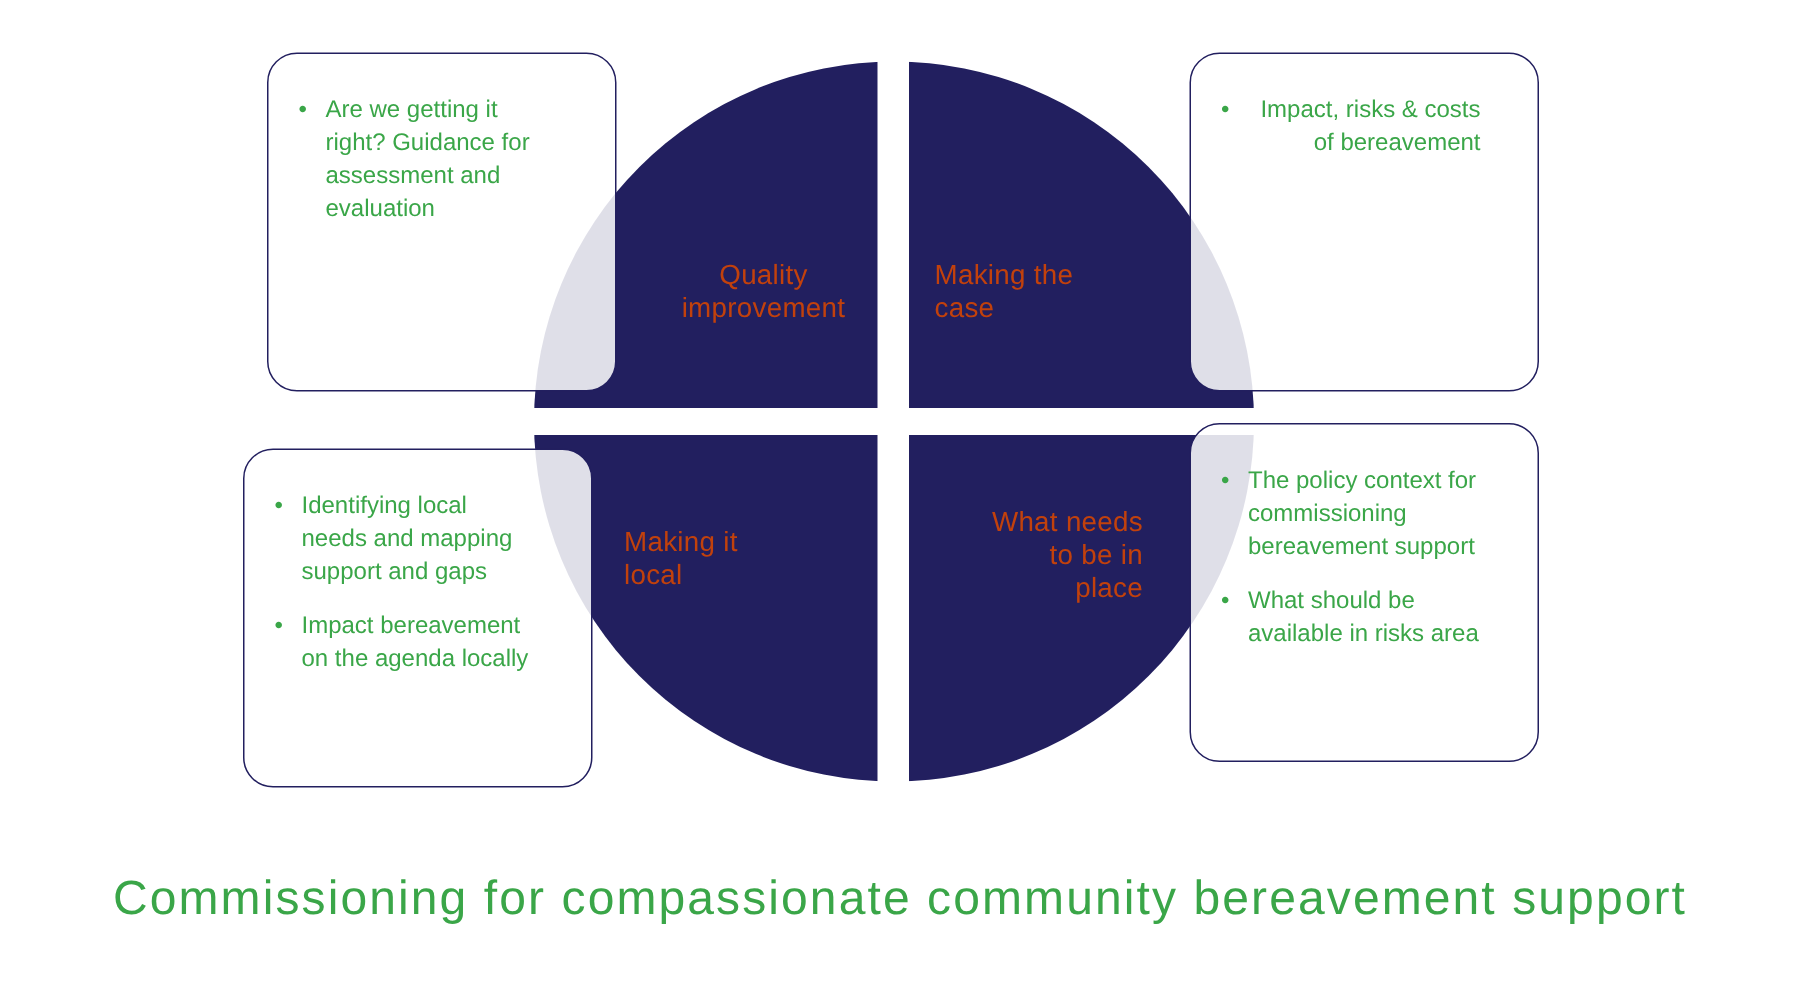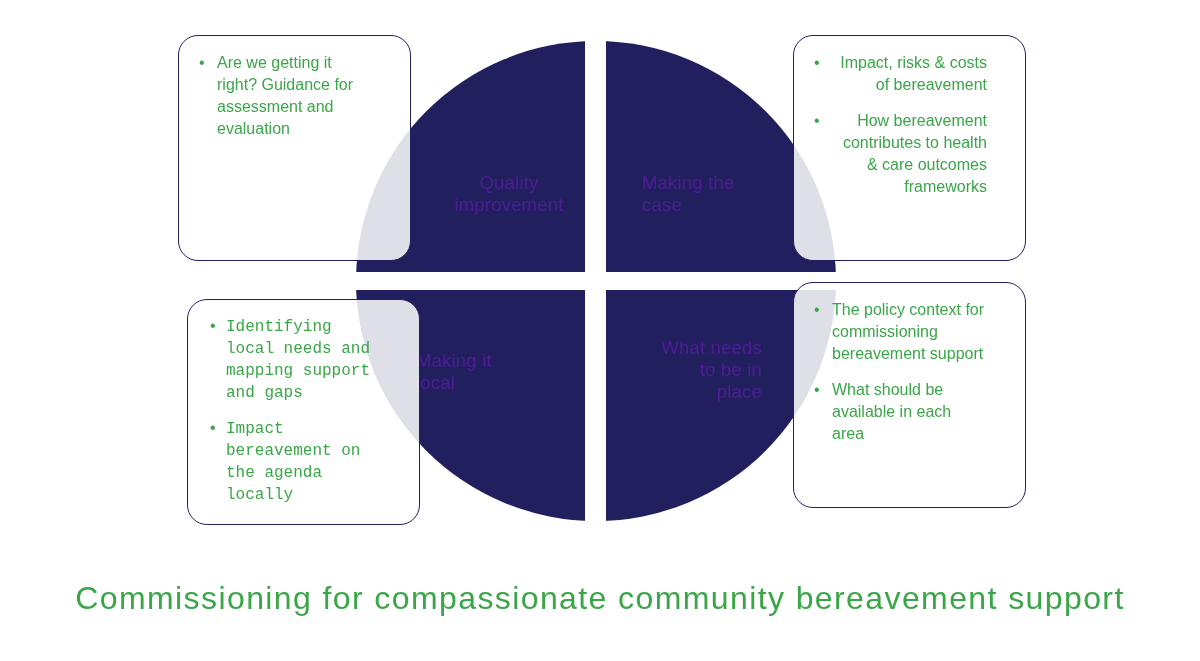--- a/index.html
+++ b/index.html
@@ -32,43 +32,43 @@
   }
   .bar-h{
     position:absolute;
     left:340px; top:272px;
     width:512px; height:18px;
     background:#ffffff;
   }
   
   .qlabel{
     position:absolute;
-    color:#4c1d95;
+    color:#c2410c;
     font-size:18.5px;
     line-height:22px;
     letter-spacing:0.2px;
     white-space:pre-line;
   }
   .qlabel.tl{left:419px; top:172px; width:180px; text-align:center;}
-  .qlabel.tr{left:642px; top:172px; width:150px; text-align:left;}
+  .qlabel.tr{left:623px; top:172px; width:150px; text-align:left;}
   .qlabel.bl{left:416px; top:350px; width:180px; text-align:left;}
   .qlabel.br{left:612px; top:337px; width:150px; text-align:right;}
   
   .box{
     position:absolute;
     width:233px; height:226px;
     box-sizing:border-box;
     background:rgba(255,255,255,0.86);
     border:1.5px solid var(--navy);
     border-radius:20px;
-    padding:16px 12px 12px 16px;
+    padding:27px 12px 12px 16px;
   }
   .box.tl-box{left:178px; top:35px;}
   .box.tr-box{left:793px; top:35px;text-align:right;}
-  .box.bl-box{left:187px; top:299px;font-family:Liberation Mono, monospace;}
+  .box.bl-box{left:162px; top:299px;}
   .box.br-box{left:793px; top:282px;}
   .box ul{
     margin:0; padding:0;
     list-style:none;
   }
   .box li{
     position:relative;
     padding-left:22px;
     padding-right:26px;
     margin-bottom:14px;
@@ -117,33 +117,32 @@
 
   <div class="box tl-box">
     <ul>
       <li>Are we getting it right? Guidance for assessment and evaluation</li>
     </ul>
   </div>
 
   <div class="box tr-box">
     <ul>
       <li>Impact, risks &amp; costs of bereavement</li>
-      <li>How bereavement contributes to health &amp; care outcomes frameworks</li>
     </ul>
   </div>
 
   <div class="box bl-box">
     <ul>
       <li>Identifying local needs and mapping support and gaps</li>
       <li>Impact bereavement on the agenda locally</li>
     </ul>
   </div>
 
   <div class="box br-box">
     <ul>
       <li>The policy context for commissioning bereavement support</li>
-      <li>What should be available in each area</li>
+      <li>What should be available in risks area</li>
     </ul>
   </div>
 
   <div class="title">Commissioning for compassionate community bereavement support</div>
 
 </div>
 
 </body></html>

